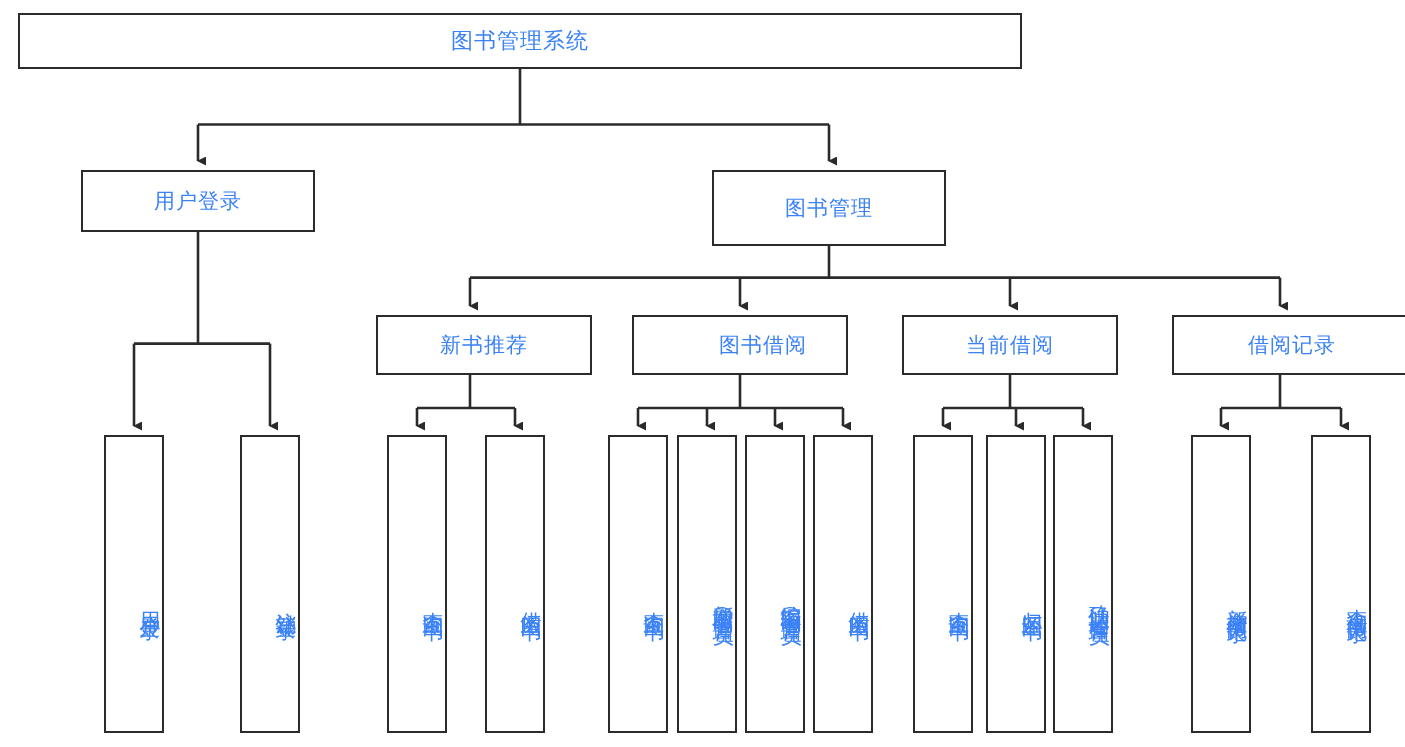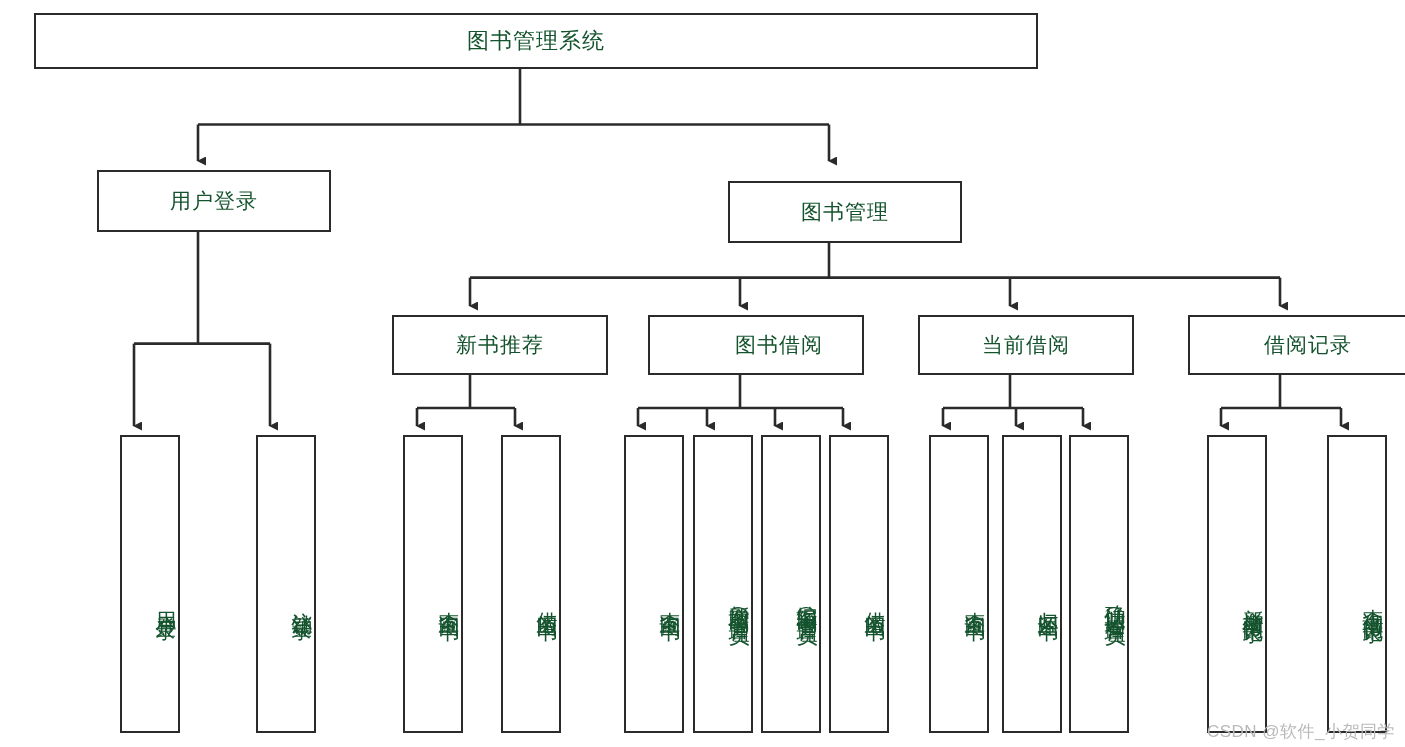--- a/index.html
+++ b/index.html
@@ -26,22 +26,21 @@
     height: 747px;
   }
   .node {
     position: absolute;
     box-sizing: border-box;
     background: #ffffff;
     border: 2px solid #2b2b2b;
     display: flex;
     align-items: center;
     justify-content: center;
-    color: #14532d;
-    margin-left: 16px;
+    color: #3b82f6;
   }
   .node.horizontal {
     font-size: 21px;
     letter-spacing: 1px;
     line-height: 1.2;
   }
   .node.root {
     font-size: 22px;
   }
   .node.vertical {
@@ -120,21 +119,21 @@
       </g>
   </svg>
 
   <div id="nodes-layer">
       <div class="node horizontal root" style="left: 18px; top: 13px; width: 1004px; height: 56px;">
         <span class="label">图书管理系统</span>
       </div>
       <div class="node horizontal" style="left: 81px; top: 170px; width: 234px; height: 62px;">
         <span class="label">用户登录</span>
       </div>
-      <div class="node horizontal" style="left: 712px; top: 181px; width: 234px; height: 62px;">
+      <div class="node horizontal" style="left: 712px; top: 170px; width: 234px; height: 76px;">
         <span class="label">图书管理</span>
       </div>
       <div class="node horizontal" style="left: 376px; top: 315px; width: 216px; height: 60px;">
         <span class="label">新书推荐</span>
       </div>
       <div class="node horizontal" style="left: 632px; top: 315px; width: 216px; height: 60px; padding-left: 46px;">
         <span class="label">图书借阅</span>
       </div>
       <div class="node horizontal" style="left: 902px; top: 315px; width: 216px; height: 60px;">
         <span class="label">当前借阅</span>
@@ -176,14 +175,13 @@
         <span class="label">确认归还（管理员）</span>
       </div>
       <div class="node vertical" style="left: 1191px; top: 435px; width: 60px; height: 298px;">
         <span class="label">新增借阅记录</span>
       </div>
       <div class="node vertical" style="left: 1311px; top: 435px; width: 60px; height: 298px;">
         <span class="label">查询借阅记录</span>
       </div>
     </div>
 
-  <div id="watermark">CSDN @软件_小贺同学</div>
 </div>
 
 </body></html>

